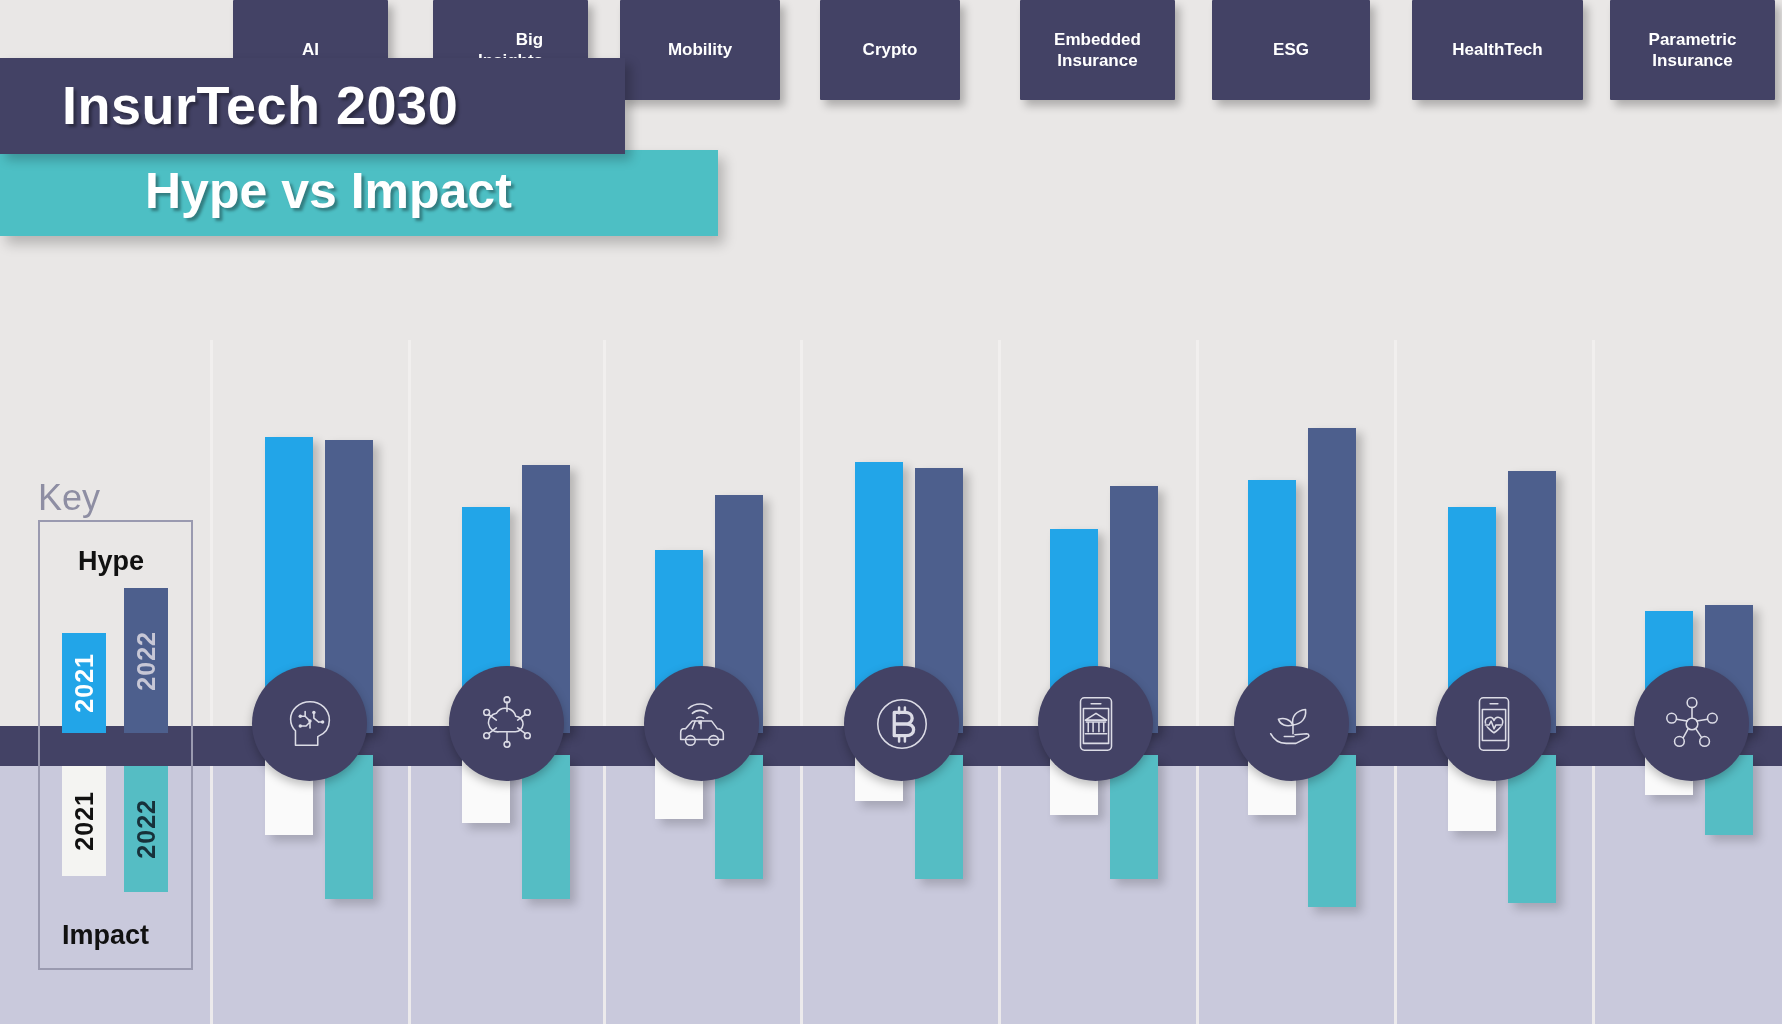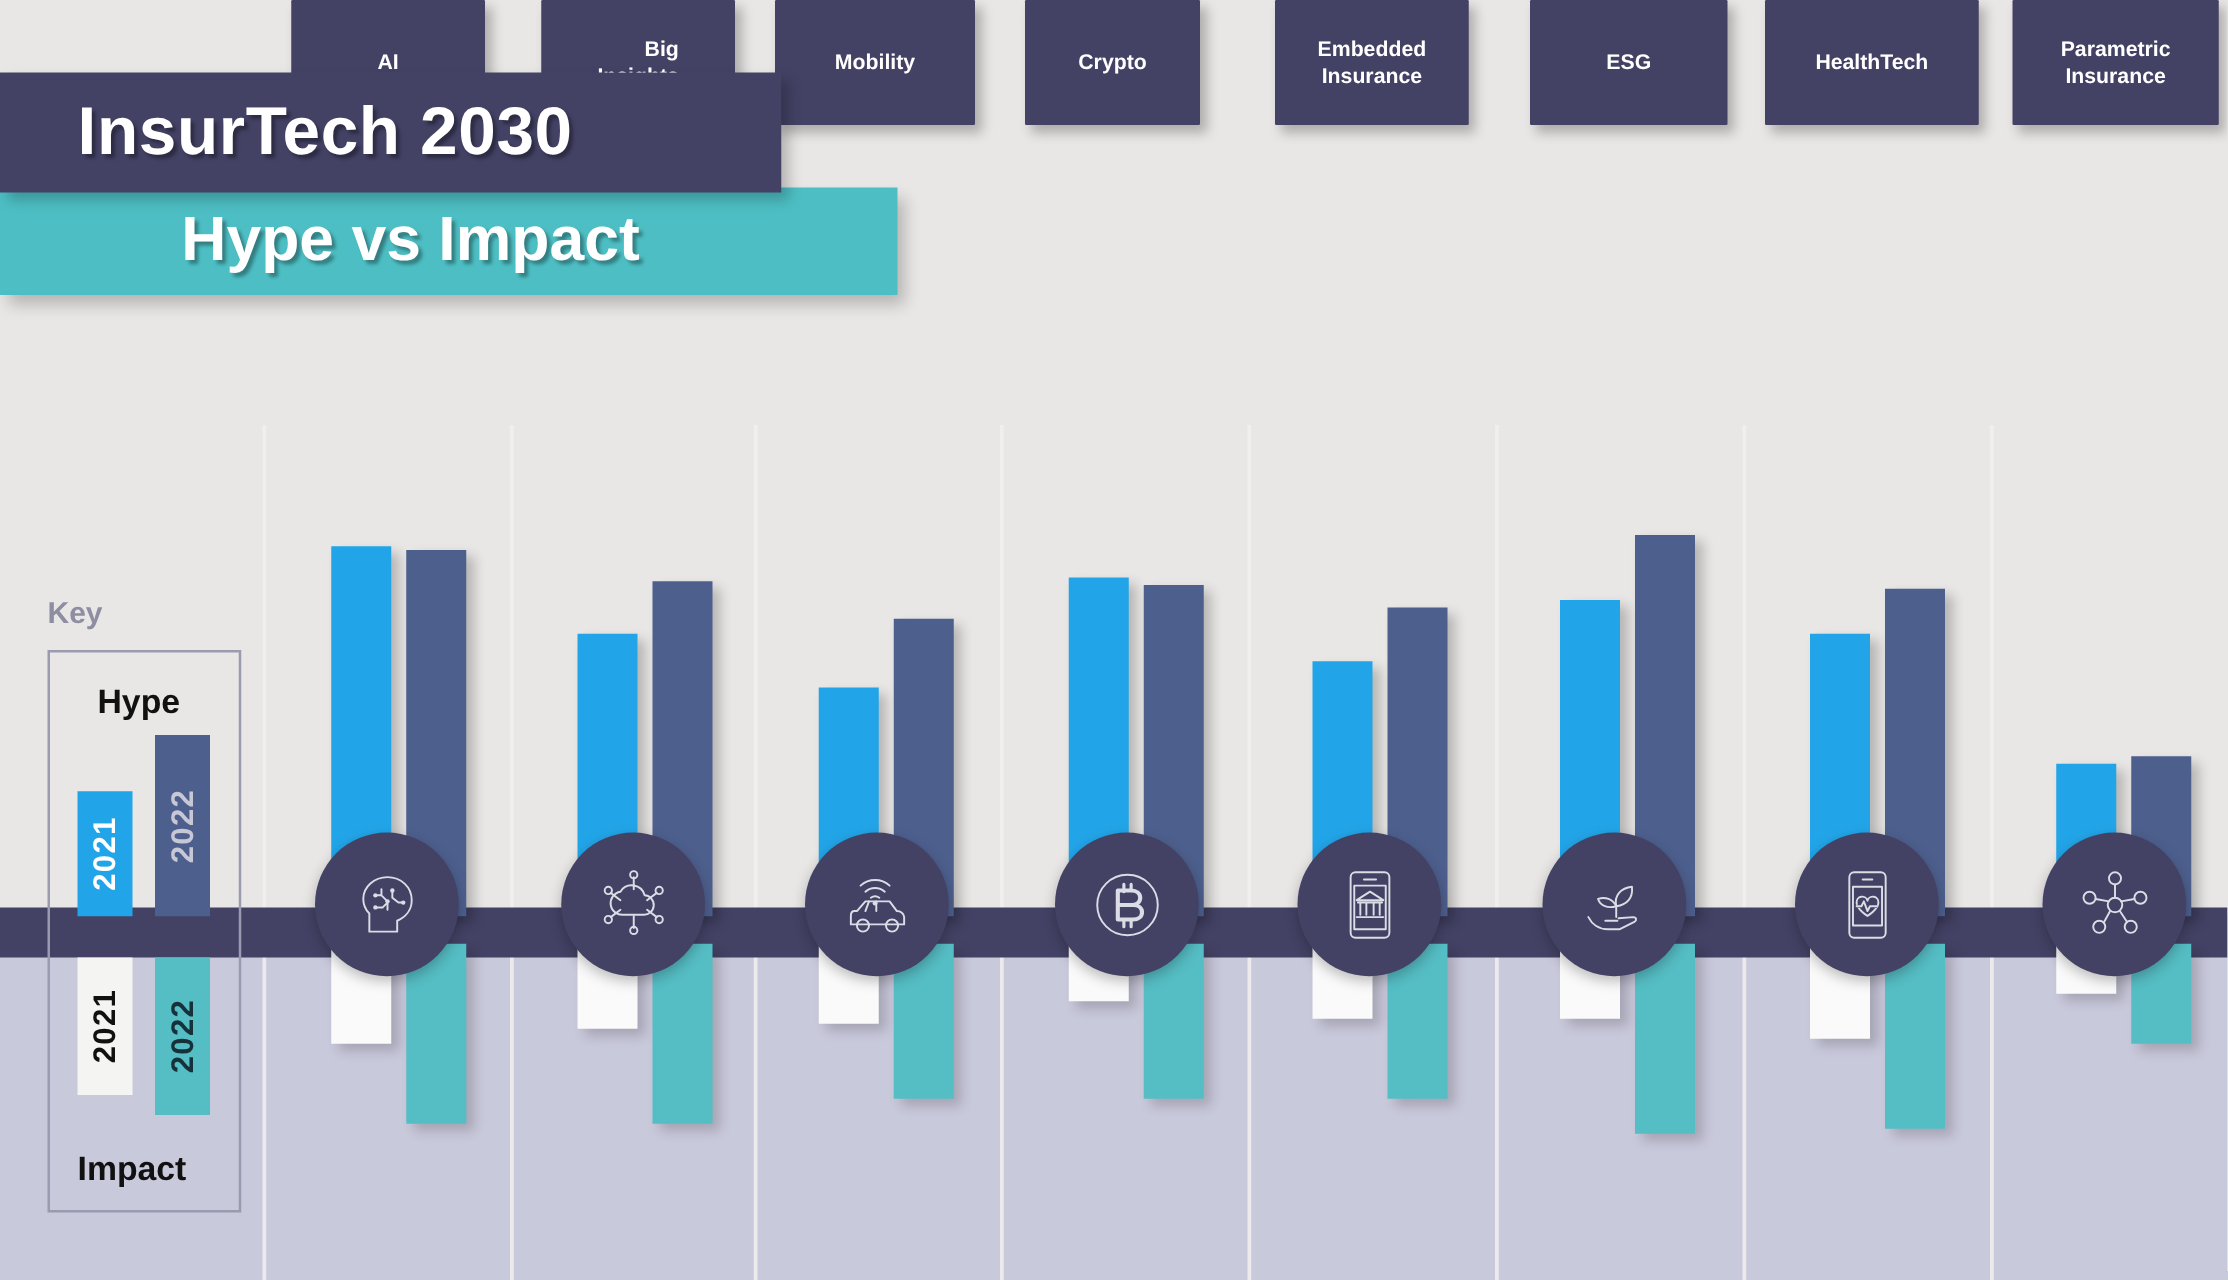--- a/index.html
+++ b/index.html
@@ -35,22 +35,22 @@
   #title-sub {
     display:block; background:#4dbfc4; color:#fff;
     font-size:50px; font-weight:bold;
     padding:12px 40px 16px 145px; width:718px;
     margin-top:-4px;
     text-shadow: 3px 3px 3px rgba(0,0,0,.35);
     box-shadow: 6px 8px 12px rgba(0,0,0,.22);
   }
 
   
-  #key-label { position:absolute; left:38px; top:477px; font-size:24px;
-               font-weight:bold; color:#8e8ea3; z-index:30; }
+  #key-label { position:absolute; left:38px; top:477px; font-size:36px;
+               font-weight:normal; color:#8e8ea3; z-index:30; }
   #key-box { position:absolute; left:38px; top:520px; width:155px; height:450px;
              border:2px solid #9a9ab0; z-index:25; }
   #key-hype   { position:absolute; left:78px; top:546px; font-size:27px;
                 font-weight:bold; color:#111; z-index:31; }
   #key-impact { position:absolute; left:62px; top:920px; font-size:27px;
                 font-weight:bold; color:#111; z-index:31; }
   .key-bar { position:absolute; z-index:26; display:flex; align-items:center;
              justify-content:center; }
   .key-bar span { writing-mode:vertical-rl; transform:rotate(180deg);
                   font-size:25px; font-weight:bold; letter-spacing:1px; }
@@ -197,21 +197,21 @@
     <div class="bar hype2022" style="left: 1110px; top: 486px; width: 48px; height: 247px;"></div>
     <div class="bar imp2021" style="left: 1050px; top: 755px; width: 48px; height: 60px;"></div>
     <div class="bar imp2022" style="left: 1110px; top: 755px; width: 48px; height: 124px;"></div>
     <div class="icon-circle" style="left: 1038px;">
       <svg viewBox="0 0 64 64">
     <rect x="16" y="5" width="32" height="54" rx="4" fill="none" stroke="#dcdce6" stroke-width="1.6" stroke-linecap="round" stroke-linejoin="round"></rect>
     <path fill="none" stroke="#dcdce6" stroke-width="1.6" stroke-linecap="round" stroke-linejoin="round" d="M27 11h10M19 16h26v36H19z"></path>
     <path fill="none" stroke="#dcdce6" stroke-width="1.6" stroke-linecap="round" stroke-linejoin="round" d="M22 30h20M24 30v10M29 30v10M35 30v10M40 30v10M21 42h22M32 21l11 7H21z"></path>
       </svg>
     </div>
-    <div class="cat-header" style="left: 1212px; width: 158px; height: 100px; margin-left: 12px;">
+    <div class="cat-header" style="left: 1212px; width: 158px; height: 100px;">
       <span>ESG</span>
     </div>
     <div class="bar hype2021" style="left: 1248px; top: 480px; width: 48px; height: 253px;"></div>
     <div class="bar hype2022" style="left: 1308px; top: 428px; width: 48px; height: 305px;"></div>
     <div class="bar imp2021" style="left: 1248px; top: 755px; width: 48px; height: 60px;"></div>
     <div class="bar imp2022" style="left: 1308px; top: 755px; width: 48px; height: 152px;"></div>
     <div class="icon-circle" style="left: 1234px;">
       <svg viewBox="0 0 64 64">
     <path fill="none" stroke="#dcdce6" stroke-width="1.6" stroke-linecap="round" stroke-linejoin="round" d="M33 33c-2-9 4-15 13-16 1 9-4 15-13 16z"></path>
     <path fill="none" stroke="#dcdce6" stroke-width="1.6" stroke-linecap="round" stroke-linejoin="round" d="M33 33c-3-6-9-8-15-6 2 6 8 8 15 6z"></path>

